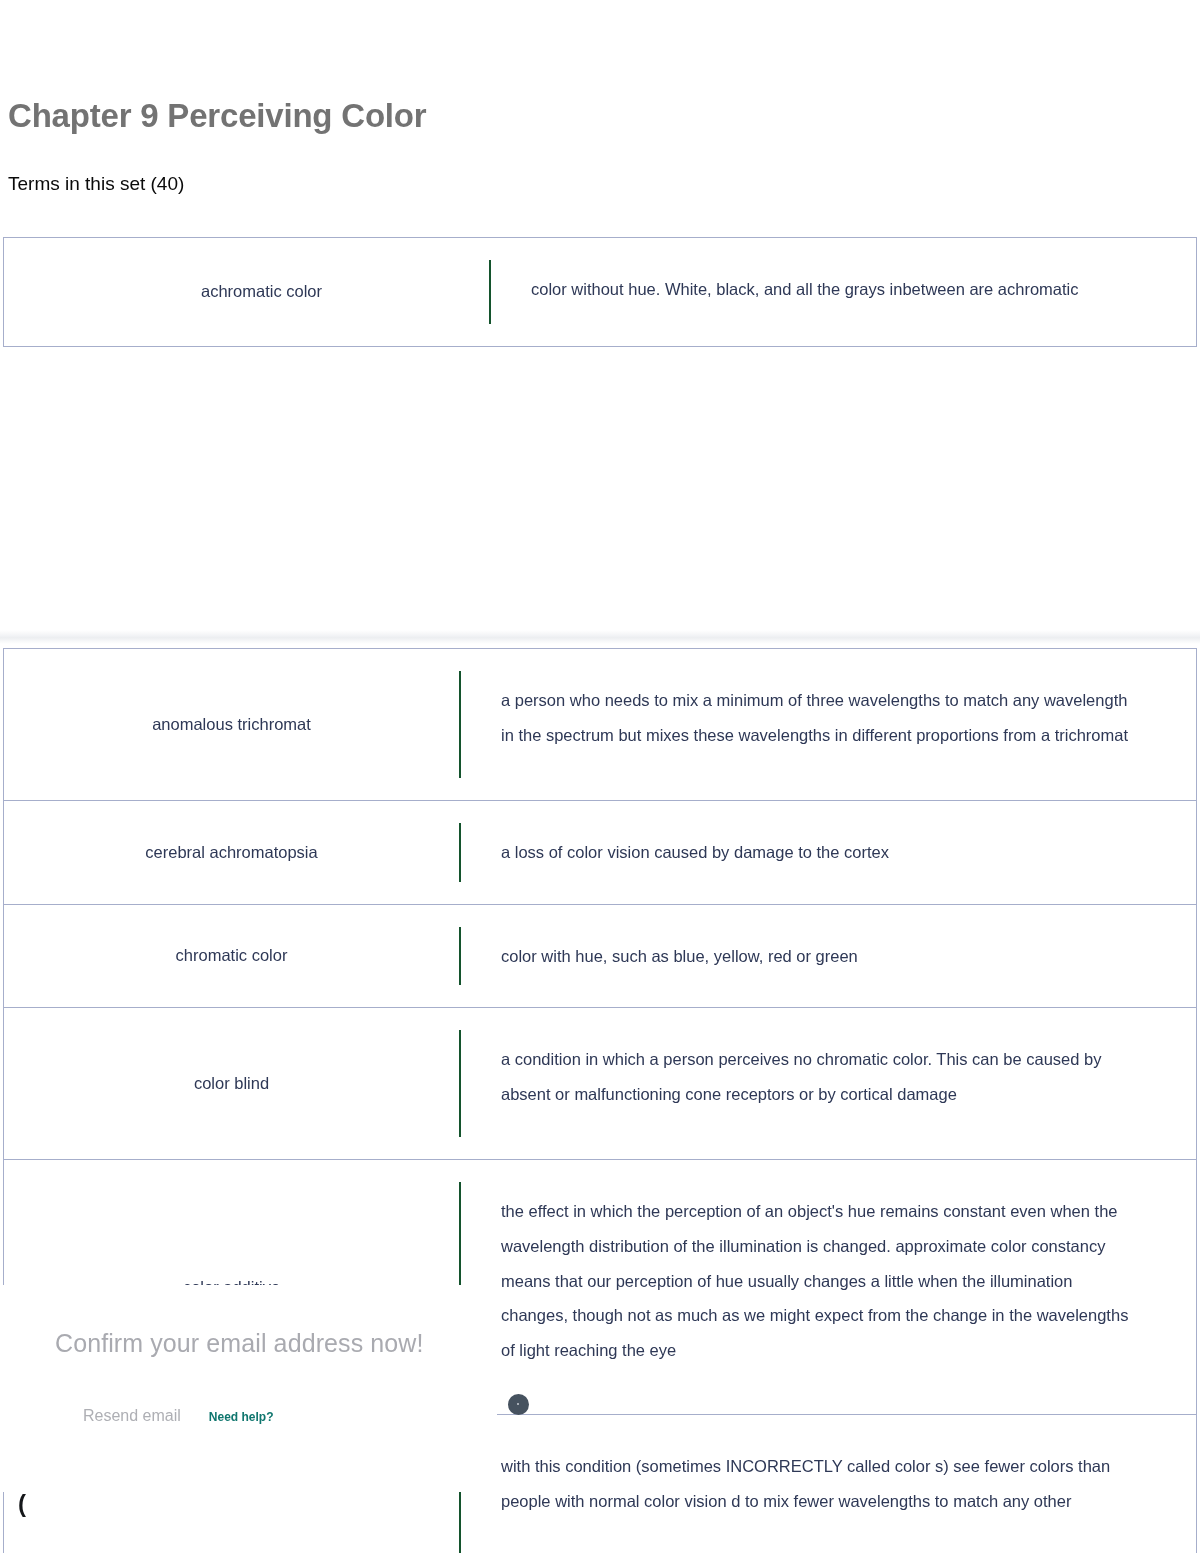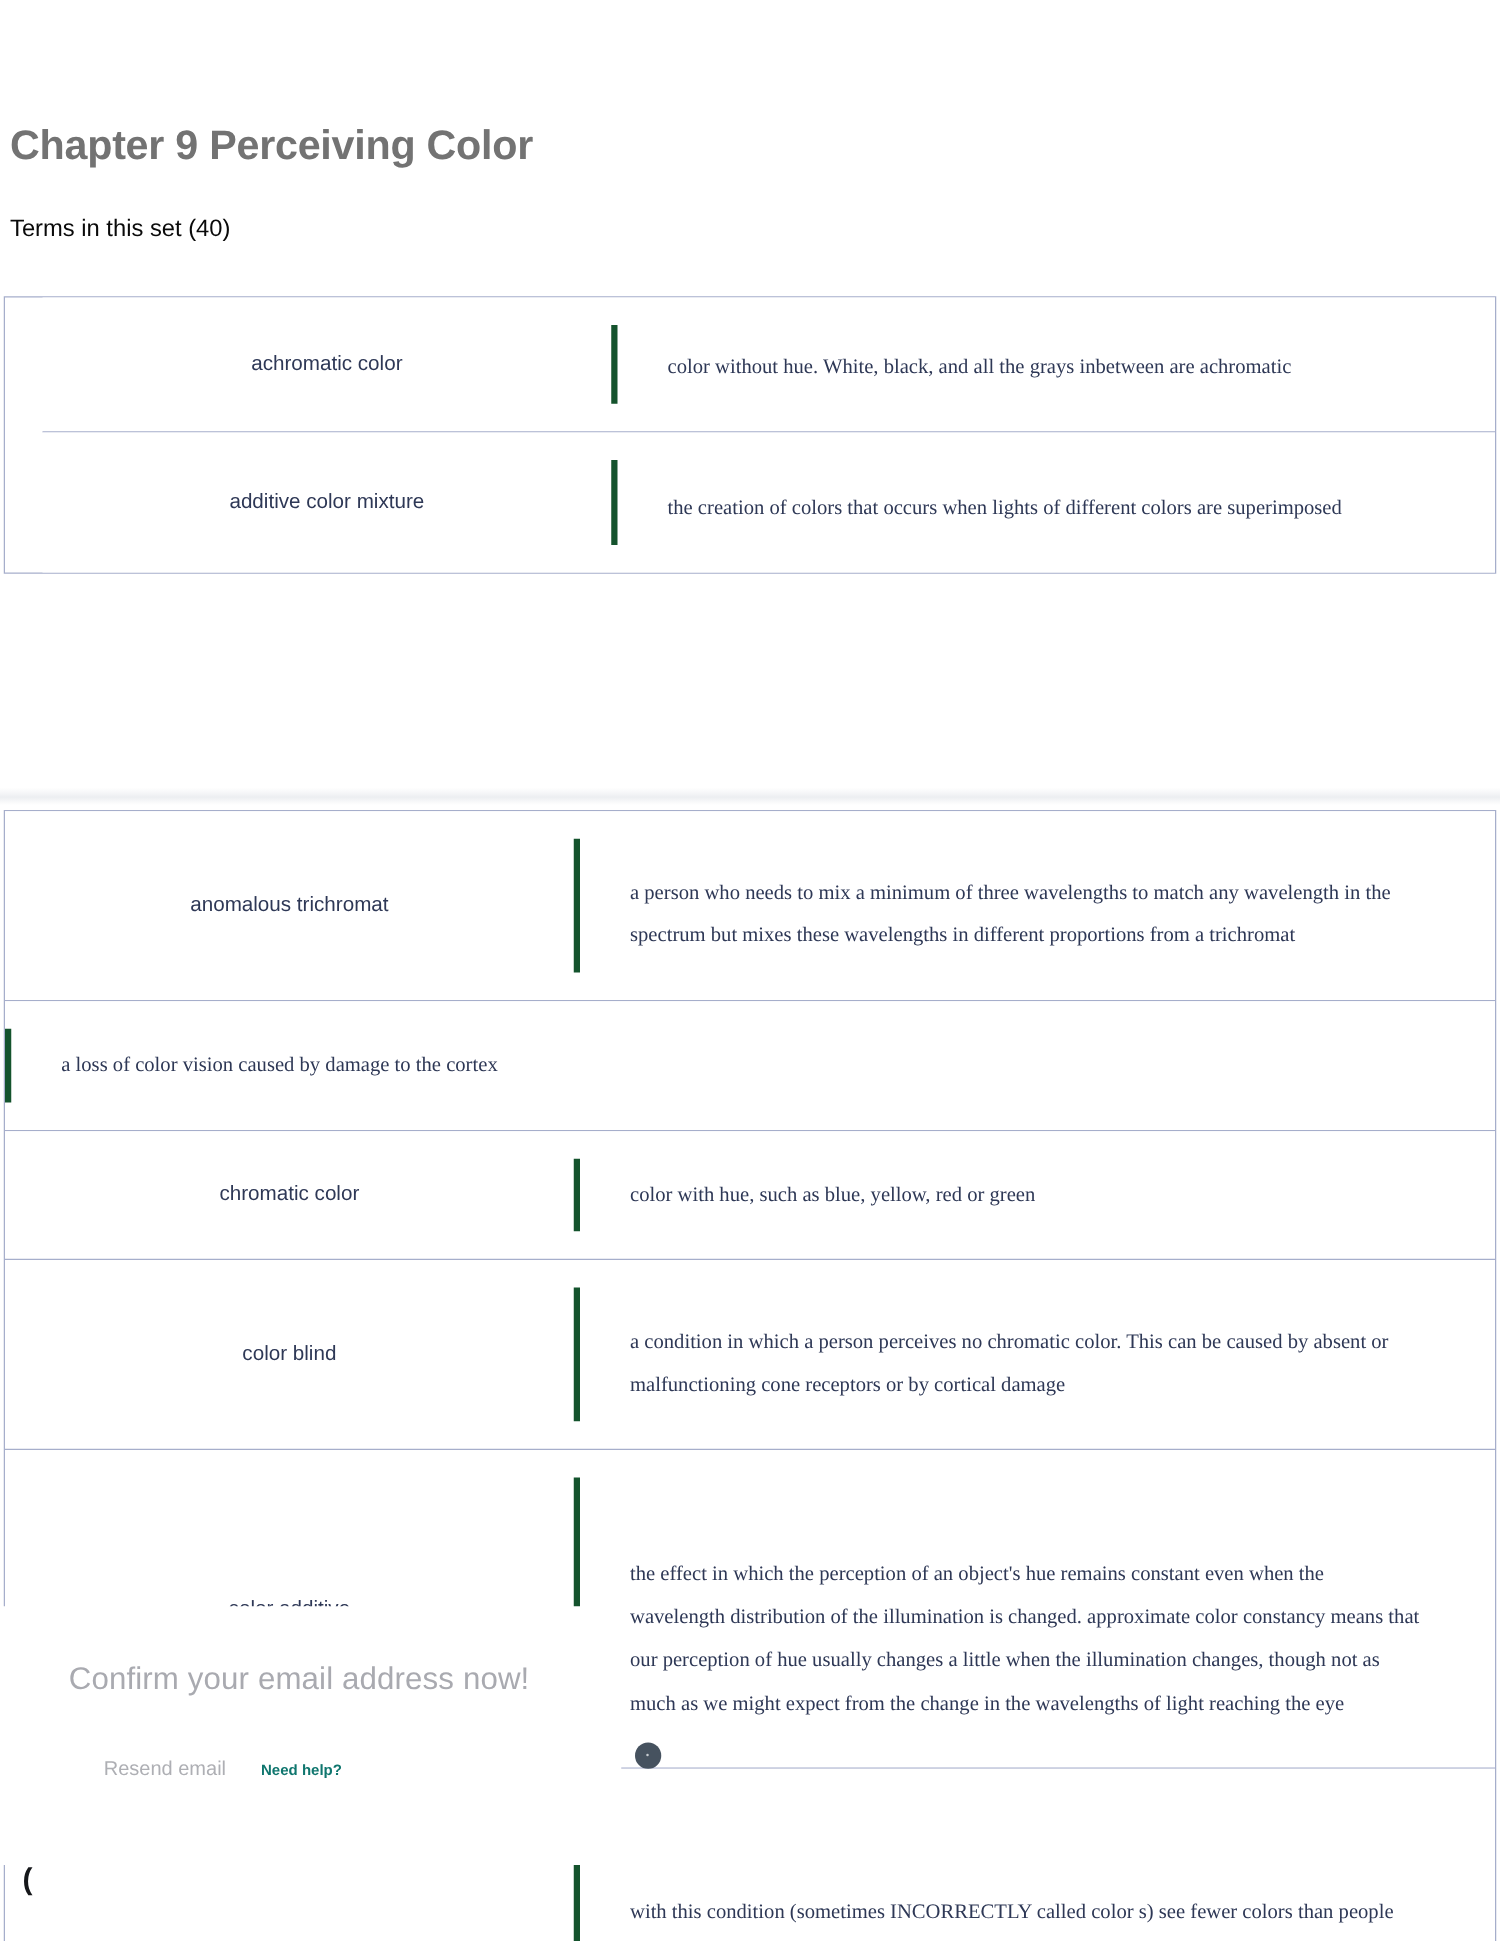--- a/index.html
+++ b/index.html
@@ -68,25 +68,24 @@
   .term-text {
     font-size: 16.5px;
     line-height: 1.55;
     color: #2e3856;
     text-align: center;
   }
 
   .def-side {
     flex: 1 1 auto;
     display: flex;
-    align-items: flex-end;
+    align-items: flex-start;
     padding: 12px 60px 12px 40px;
-    border-left: 5px solid #14532d;
+    border-left: 2px solid #14532d;
     margin: 22px 0;
-    font-family: Liberation Serif, serif;
   }
   .def-text {
     font-size: 16.5px;
     line-height: 2.1;
     color: #2e3856;
   }
 
   
   .h-a { min-height: 108px; }
   .h-b { min-height: 112px; }
@@ -193,45 +192,40 @@
 
   <div class="term-card h-a">
     <div class="term-side">
       <div class="term-text">achromatic color</div>
     </div>
     <div class="def-side">
       <div class="def-text">color without hue. White, black, and all the grays inbetween are achromatic</div>
     </div>
   </div>
 
-  <div class="term-card h-b">
-    <div class="term-side">
-      <div class="term-text">additive color mixture</div>
-    </div>
-    <div class="def-side">
-      <div class="def-text">the creation of colors that occurs when lights of different colors are superimposed</div>
-    </div>
-  </div>
 
 </div>
 
 <div class="page-seam"></div>
 
 <div class="card-group" id="group-two">
 
   <div class="term-card h-c">
     <div class="term-side">
       <div class="term-text">anomalous trichromat</div>
     </div>
     <div class="def-side">
       <div class="def-text">a person who needs to mix a minimum of three wavelengths to match any wavelength in the spectrum but mixes these wavelengths in different proportions from a trichromat</div>
     </div>
   </div>
 
   <div class="term-card h-d">
+    <div class="term-side">
+      <div class="term-text">cerebral achromatopsia</div>
+    </div>
     <div class="def-side">
       <div class="def-text">a loss of color vision caused by damage to the cortex</div>
     </div>
   </div>
 
   <div class="term-card h-e">
     <div class="term-side">
       <div class="term-text">chromatic color</div>
     </div>
     <div class="def-side">

